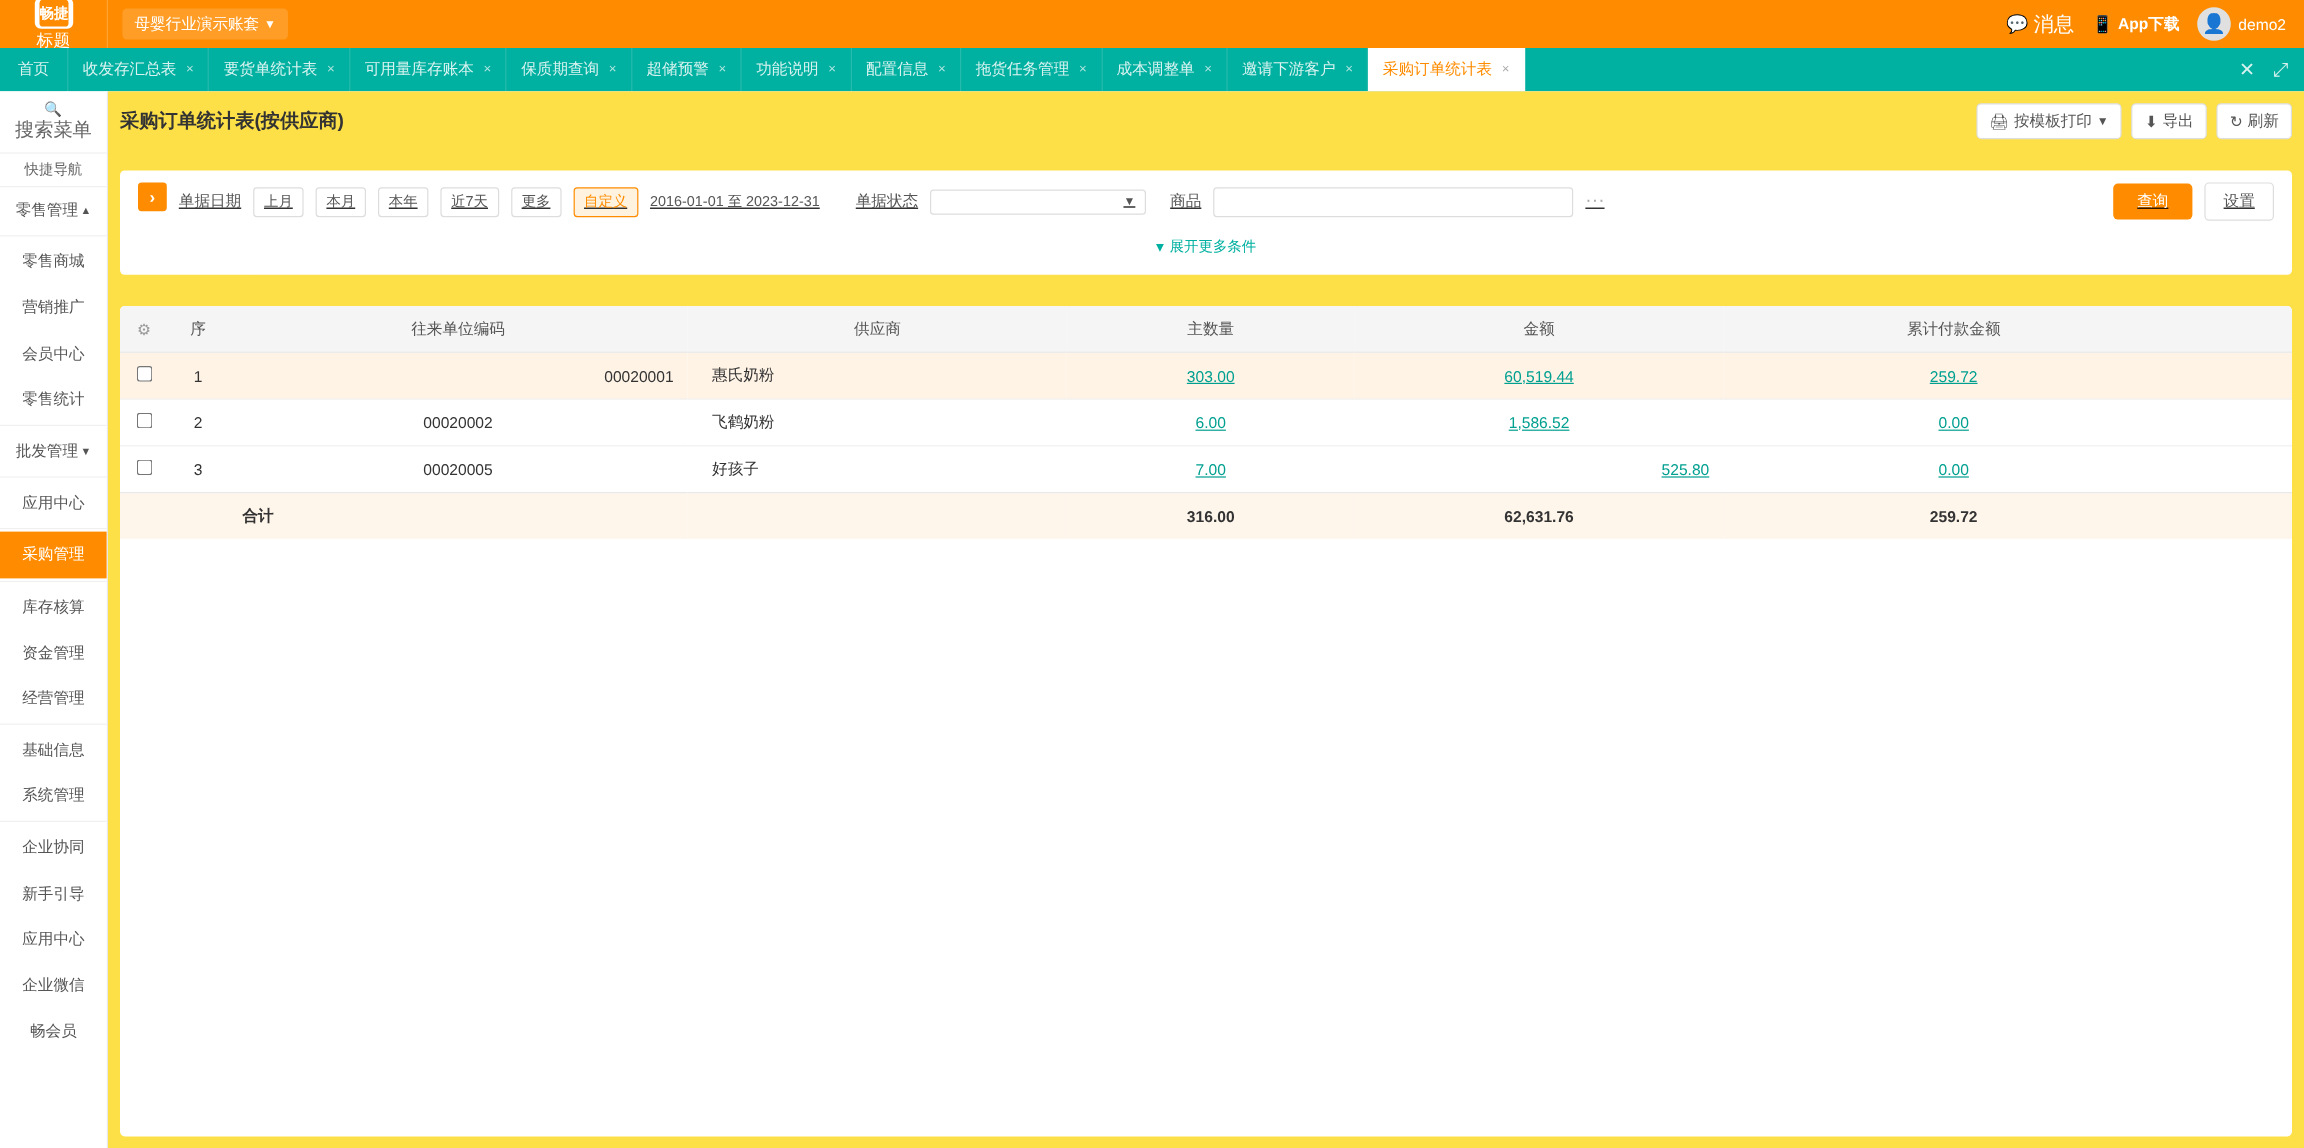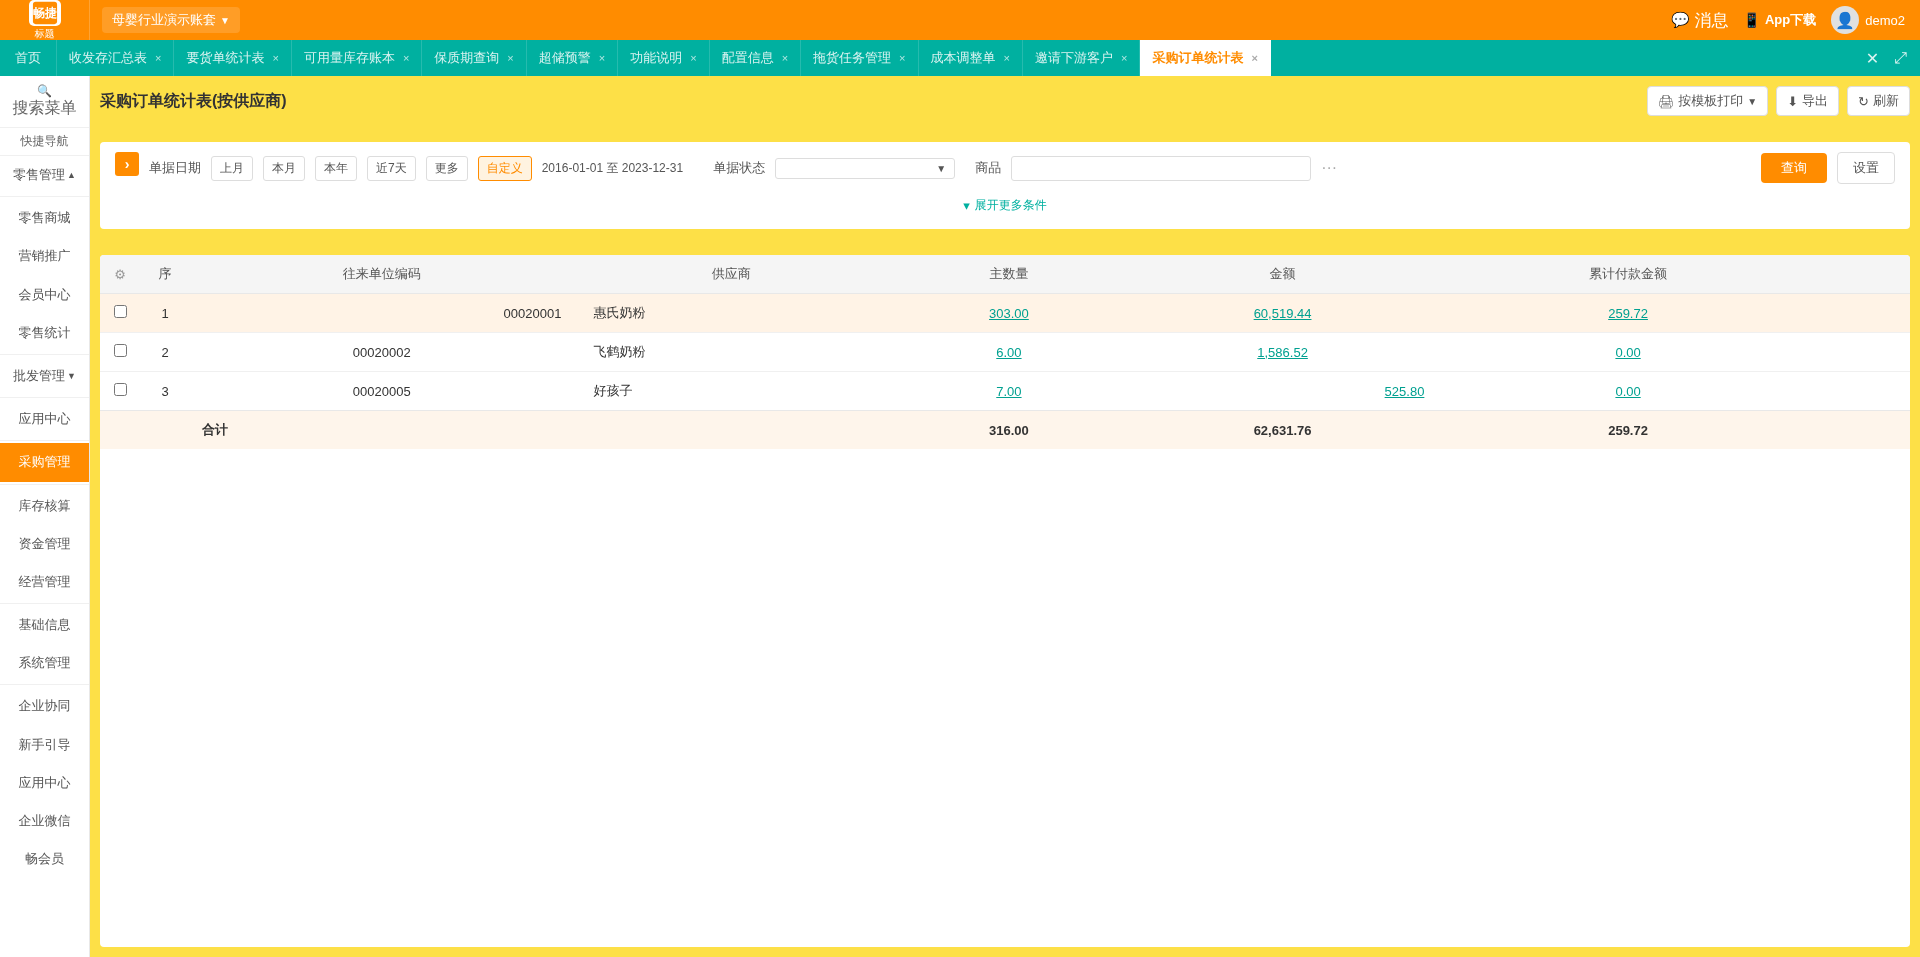--- a/index.html
+++ b/index.html
@@ -2,21 +2,21 @@
 <html><head>
   <meta charset="utf-8">
   <style>
     * { box-sizing: border-box; margin: 0; padding: 0; font-family: 'Microsoft YaHei', '微软雅黑', Arial, sans-serif; font-size: 13px; }
     body { display: flex; flex-direction: column; height: 957px; overflow: hidden; background: #f5f5f5; }
     .topbar-dropdown { display: flex; align-items: center; gap: 4px; padding: 4px 10px; background: rgba(255,255,255,0.15); border-radius: 4px; cursor: pointer; color: white; font-size: 13px; }
 
     
     .tabsbar { height: 36px; background: #00b0a0; display: flex; align-items: stretch; flex-shrink: 0; overflow: hidden; }
     .tabsbar .tab { display: flex; align-items: center; padding: 0 12px; gap: 5px; cursor: pointer; color: rgba(255,255,255,0.85); font-size: 13px; white-space: nowrap; border-right: 1px solid rgba(255,255,255,0.15); }
-    .tabsbar .tab.active { background: white; color: #ff8c00; font-weight: bold; }
+    .tabsbar .tab.active { background: white; color: #ff8c00; font-weight: normal; }
     .tabsbar .tab .close-icon { font-size: 11px; color: rgba(255,255,255,0.7); margin-left: 3px; }
     .tabsbar .tab.active .close-icon { color: #aaa; }
     .tabsbar .tab-home { padding: 0 15px; }
     .tabsbar-right { margin-left: auto; display: flex; align-items: center; padding: 0 8px; gap: 5px; }
     .tabsbar-right span { color: rgba(255,255,255,0.85); cursor: pointer; font-size: 16px; padding: 2px 5px; }
 
     
     .main-layout { display: flex; flex: 1; overflow: hidden; }
 
     
@@ -68,21 +68,21 @@
 <body>
 
 <div class="topbar-standard">
   <div style="width:90px; background:#ff8c00; height:40px; display:flex; flex-direction:column; align-items:center; justify-content:center; border-right: 1px solid rgba(255,255,255,0.2);">
     <div style="width:32px;height:28px;background:white;border-radius:5px;display:flex;align-items:center;justify-content:center;">
       <svg viewBox="0 0 30 28" width="28" height="26">
         <rect x="2" y="2" width="26" height="24" rx="3" fill="#ff8c00"></rect>
         <text x="15" y="18" text-anchor="middle" fill="white" font-size="11" font-weight="bold">畅捷</text>
       </svg>
     </div>
-    <div style="color:white;font-size:10px;margin-top:1px;">标题</div>
+    <div style="color:white;font-size:14px;margin-top:1px;">标题</div>
   </div>
   <div style="display:flex;align-items:center;padding:0 12px;gap:8px;">
     <div class="topbar-dropdown">
       <span style="color:white;font-size:13px;">母婴行业演示账套</span>
       <span style="color:white;font-size:10px;">▼</span>
     </div>
   </div>
   <div style="margin-left:auto;display:flex;align-items:center;gap:15px;padding-right:15px;">
     <div style="display:flex;align-items:center;gap:4px;color:white;cursor:pointer;">
       <span style="font-size:15px;">💬</span>
@@ -249,21 +249,21 @@
           <span>刷新</span>
         </button>
       </div>
     </div>
 
     <div style="background:white;border-radius:4px;padding:10px 15px;margin-bottom:10px;">
       <div style="display:flex;align-items:flex-start;gap:10px;">
         <div class="filter-toggle">
           <span style="font-size:14px;font-weight:bold;">›</span>
         </div>
-        <div style="flex:1;">
+        <div style="flex:1;text-decoration:underline;">
           <div style="display:flex;align-items:center;gap:10px;flex-wrap:wrap;">
             <span class="filter-label">单据日期</span>
             <button class="filter-date-btn">上月</button>
             <button class="filter-date-btn">本月</button>
             <button class="filter-date-btn">本年</button>
             <button class="filter-date-btn">近7天</button>
             <button class="filter-date-btn">更多</button>
             <span class="filter-date-custom">自定义</span>
             <span class="filter-date-range">2016-01-01 至 2023-12-31</span>
 

